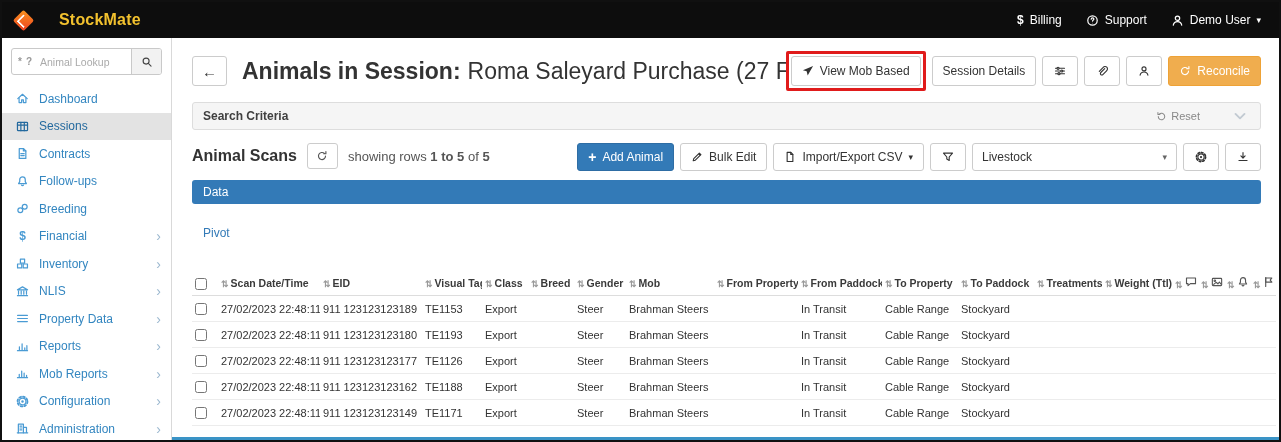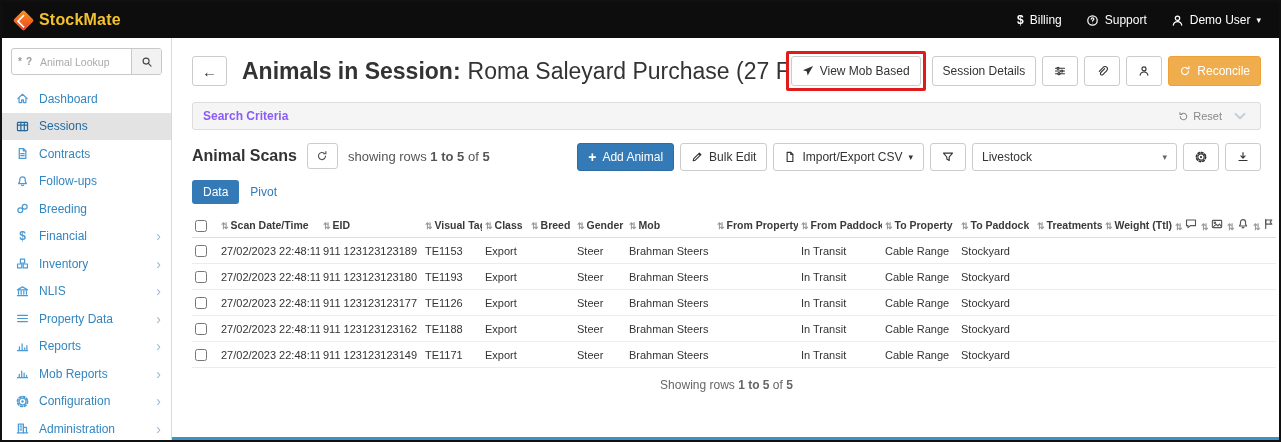--- a/index.html
+++ b/index.html
@@ -6,21 +6,21 @@
     --accent:#337ab7; --orange:#f0ad4e; --brand-yellow:#f2c12e;
     --red:#e01b1b; --topbar:#0d0d0d;
   }
   *{box-sizing:border-box;margin:0;padding:0;}
   html,body{margin:0;padding:0;}
   body{width:1281px;height:442px;font-family:"Liberation Sans",sans-serif;background:#fff;}
   .frame{width:1281px;height:442px;border:2px solid #101010;background:#fff;display:flex;flex-direction:column;overflow:hidden;}
 
   
   .topbar{height:36px;flex:0 0 36px;background:var(--topbar);display:flex;align-items:center;padding:0 18px 0 10px;}
-  .brand{display:flex;align-items:center;gap:4px;cursor:pointer;}
+  .brand{display:flex;align-items:center;gap:24px;cursor:pointer;}
   .brand-diamond{width:15px;height:15px;transform:rotate(45deg);background:linear-gradient(135deg,#f7941d 0%,#ef4123 100%);border-radius:2px;position:relative;margin:0 4px;}
   .brand-diamond::after{content:"";position:absolute;left:3px;top:3px;width:8px;height:8px;border-left:2.5px solid #fff;border-bottom:2.5px solid #fff;border-radius:1px;}
   .brand-text{color:var(--brand-yellow);font-size:16px;font-weight:bold;letter-spacing:.2px;}
   .topbar-right{margin-left:auto;display:flex;align-items:center;gap:24px;color:#fff;font-size:12px;}
   .topbar-item{display:flex;align-items:center;gap:6px;cursor:pointer;white-space:nowrap;}
 
   
   .ic{display:inline-flex;align-items:center;justify-content:center;font-style:normal;line-height:1;}
   .ic svg{width:13px;height:13px;stroke:currentColor;fill:none;stroke-width:1.5;stroke-linecap:round;stroke-linejoin:round;display:block;}
   .ic[data-icon="caret"]{font-size:9px;}
@@ -54,39 +54,39 @@
   .head-actions{margin-left:auto;display:flex;align-items:center;gap:6px;flex:0 0 auto;}
 
   .btn{display:inline-flex;align-items:center;gap:6px;height:30px;padding:0 10px;font:12px "Liberation Sans",sans-serif;color:#333;background:#fff;border:1px solid #ccc;border-radius:3px;cursor:pointer;white-space:nowrap;}
   .btn .ic svg{width:12px;height:12px;}
   .btn.icon-only{width:36px;justify-content:center;padding:0;}
   .btn-primary{background:var(--accent);border-color:#2e6da4;color:#fff;}
   .btn-warning{background:var(--orange);border-color:#eea236;color:#fff;}
   .red-box{display:inline-flex;border:3px solid var(--red);padding:2px;border-radius:2px;}
 
   .criteria{display:flex;align-items:center;height:28px;background:#f5f5f5;border:1px solid #ddd;border-radius:3px;padding:0 10px;margin-bottom:13px;cursor:pointer;}
-  .criteria .t{font-size:12px;font-weight:bold;color:#8b5cf6;}
-  .criteria-right{margin-left:auto;display:flex;gap:8px;}
+  .criteria .t{font-size:12px;font-weight:bold;color:#404040;}
+  .criteria-right{margin-left:auto;display:flex;gap:30px;}
   .reset-btn{display:inline-flex;align-items:center;gap:4px;border:0;background:none;color:#888;font-size:11px;cursor:pointer;}
   .reset-btn svg{width:11px;height:11px;}
   .chev-big{color:#c2cad2;}
   .chev-big svg{width:20px;height:15px;stroke-width:2;}
 
   .scans-block{display:flex;align-items:flex-end;justify-content:space-between;gap:10px;margin-bottom:9px;}
   .scans-head{display:flex;align-items:center;gap:10px;padding-bottom:2px;}
   .scans-title{font-size:16px;font-weight:bold;color:#333;white-space:nowrap;}
   .refresh-btn{width:31px;height:26px;border:1px solid #ccc;border-radius:3px;background:#fff;color:#555;display:flex;align-items:center;justify-content:center;cursor:pointer;}
   .refresh-btn svg{width:12px;height:12px;}
   .showing{font-size:13px;color:#555;white-space:nowrap;}
   .toolbar{display:flex;align-items:center;gap:6px;}
   .toolbar .btn{height:28px;}
   .select{display:flex;align-items:center;height:28px;width:205px;padding:0 9px;border:1px solid #ccc;border-radius:3px;background:#fff;font-size:12px;color:#333;cursor:pointer;}
   .select .caret{margin-left:auto;color:#666;}
 
-  .tabs{display:flex;gap:0;margin-bottom:9px;}
+  .tabs{display:flex;gap:17px;margin-bottom:26px;flex-direction:column;}
   .tab{font-size:12px;color:var(--accent);padding:5px 11px;border-radius:3px;cursor:pointer;}
   .tab.active{background:var(--accent);color:#fff;}
 
   table{width:100%;border-collapse:collapse;table-layout:fixed;font-size:11px;color:#333;}
   thead th{font-size:10.5px;font-weight:bold;color:#3a3a3a;text-align:left;padding:5px 3px;border-bottom:1px solid #ddd;white-space:nowrap;overflow:hidden;cursor:pointer;}
   tbody td{padding:6px 3px;border-bottom:1px solid #ececec;white-space:nowrap;overflow:hidden;}
   .sort{color:#9a9a9a;font-size:9px;margin-right:3px;letter-spacing:-1px;}
   .hd-ic{color:#555;}
   .hd-ic svg{width:12px;height:12px;}
   input[type=checkbox]{width:12px;height:12px;margin:0;vertical-align:middle;cursor:pointer;}

